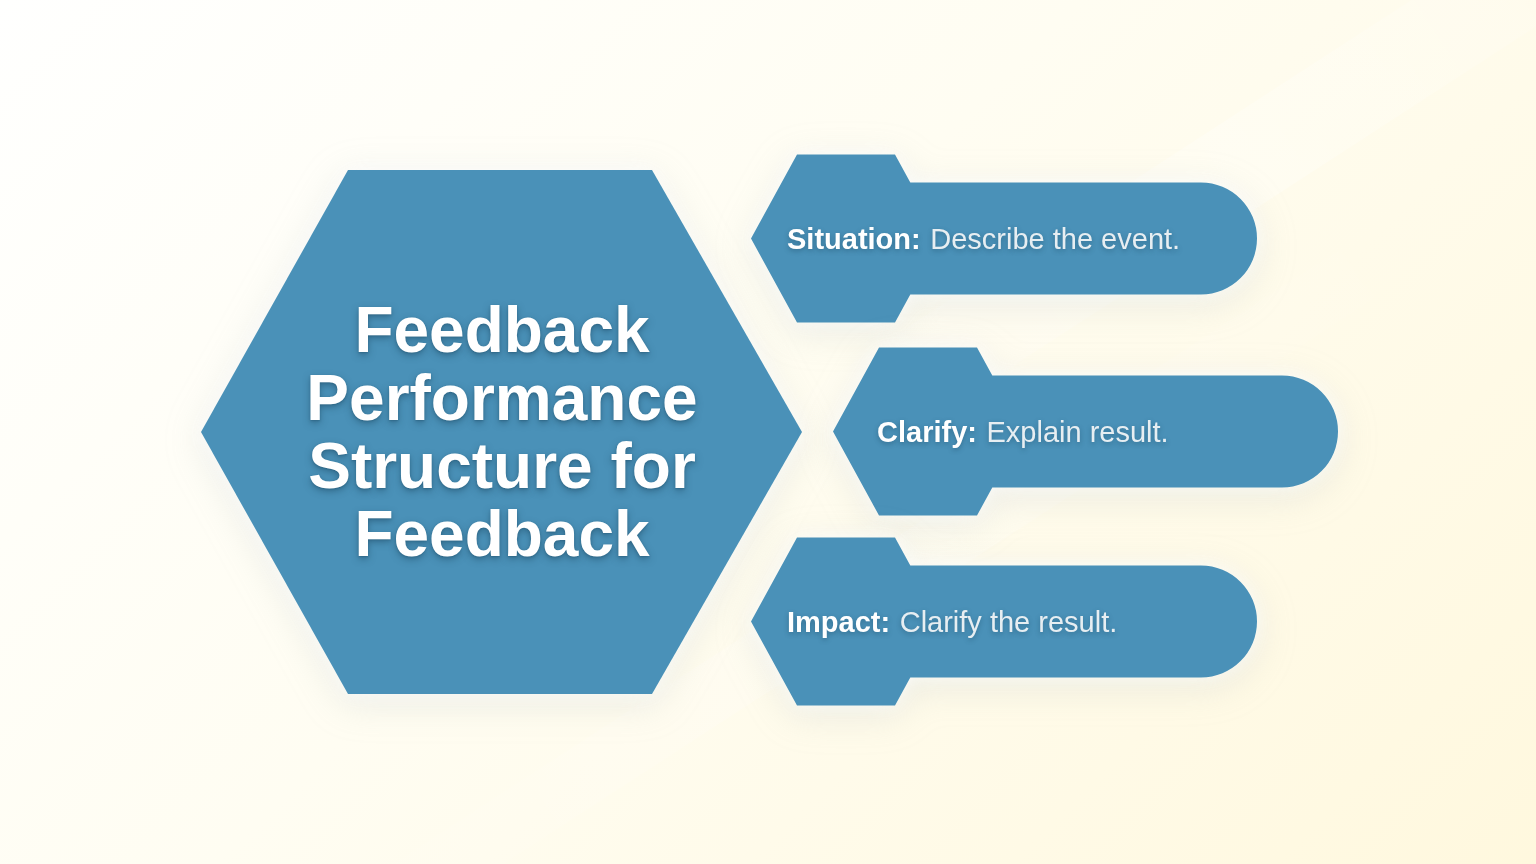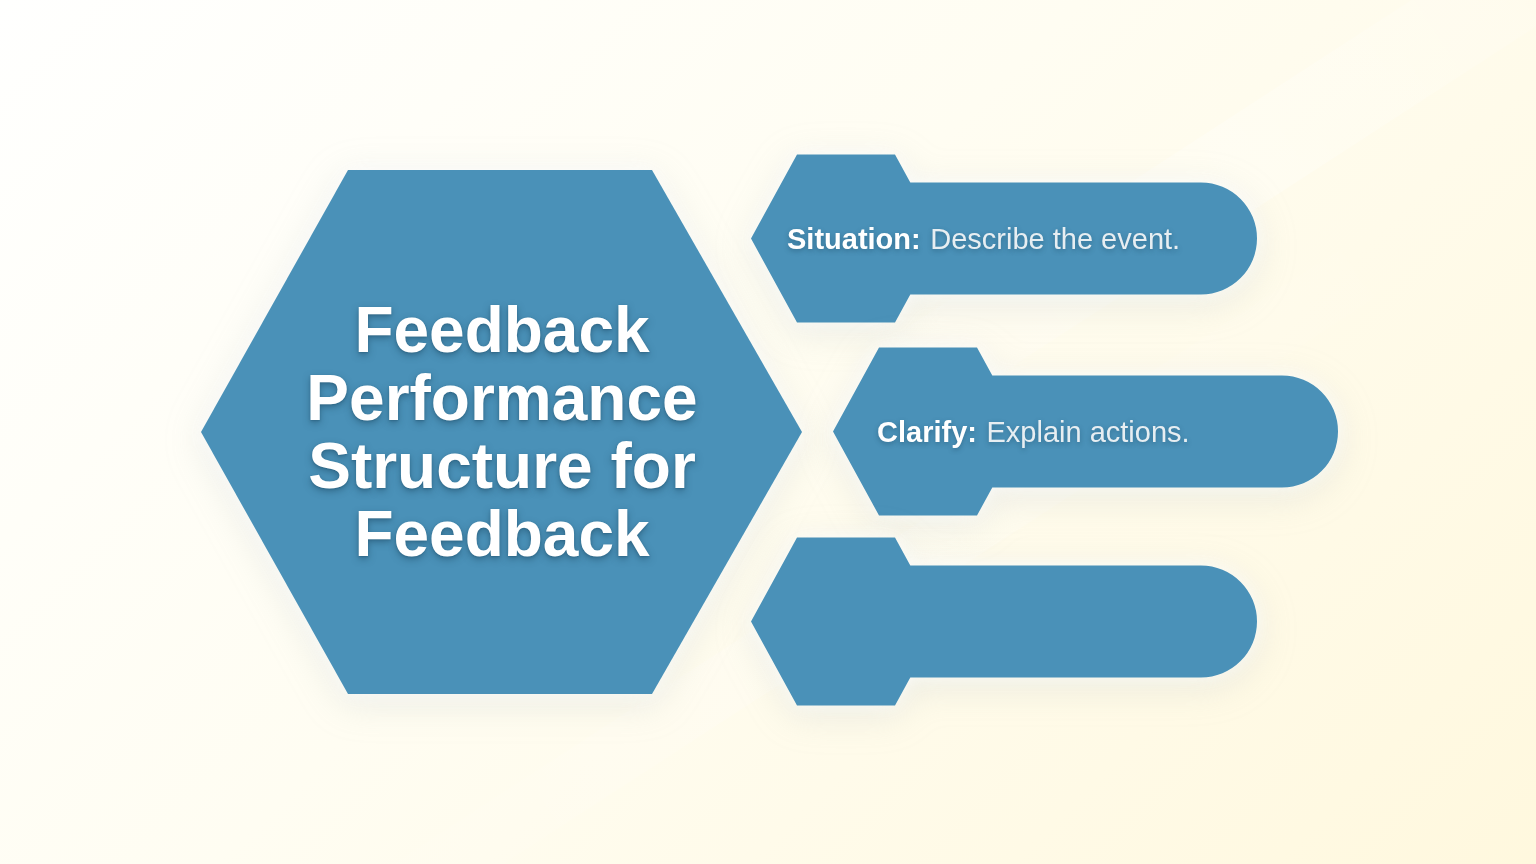--- a/index.html
+++ b/index.html
@@ -90,17 +90,20 @@
     <div>Performance</div>
     <div>Structure for</div>
     <div>Feedback</div>
   </div>
 
   <div class="tag-text tag-text-1">
     <span class="tag-label">Situation:</span><span>Describe the event.</span>
   </div>
 
   <div class="tag-text tag-text-2">
-    <span class="tag-label">Clarify:</span><span>Explain actions.</span>
+    <span class="tag-label">Clarify:</span><span>Explain result.</span>
   </div>
 
+  <div class="tag-text tag-text-3">
+    <span class="tag-label">Impact:</span><span>Clarify the result.</span>
+  </div>
 
 </div>
 
 </body></html>

